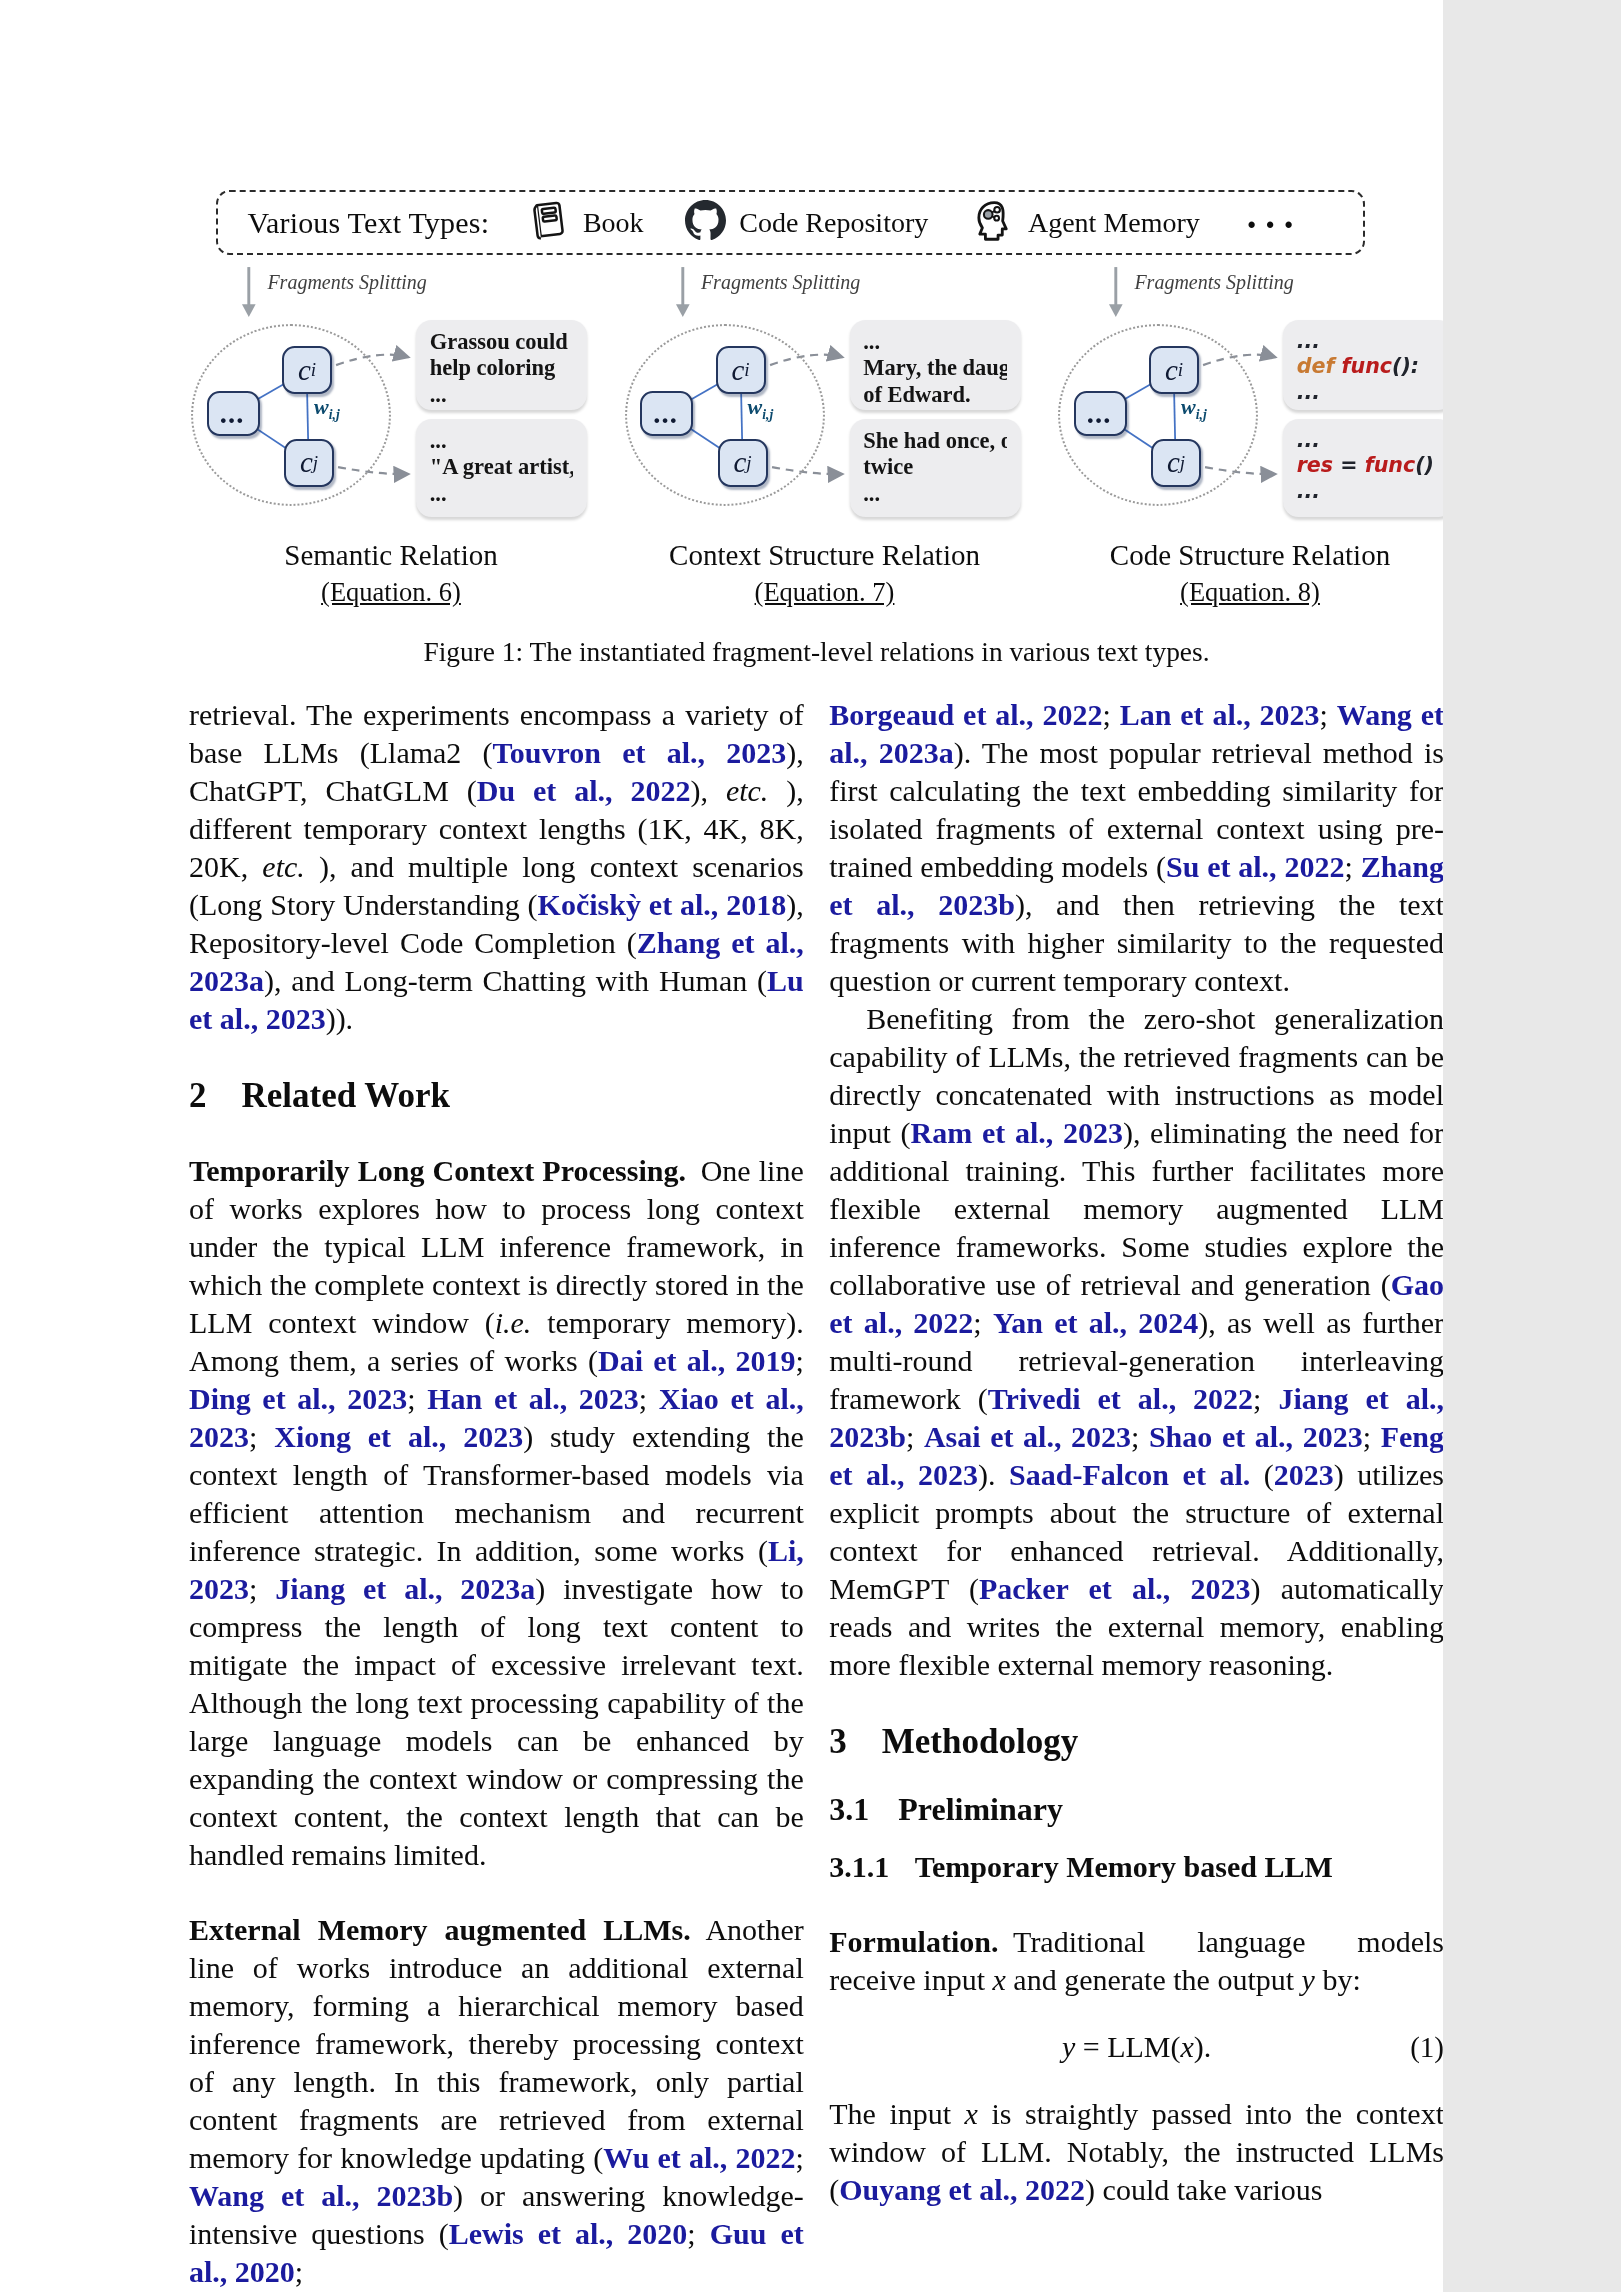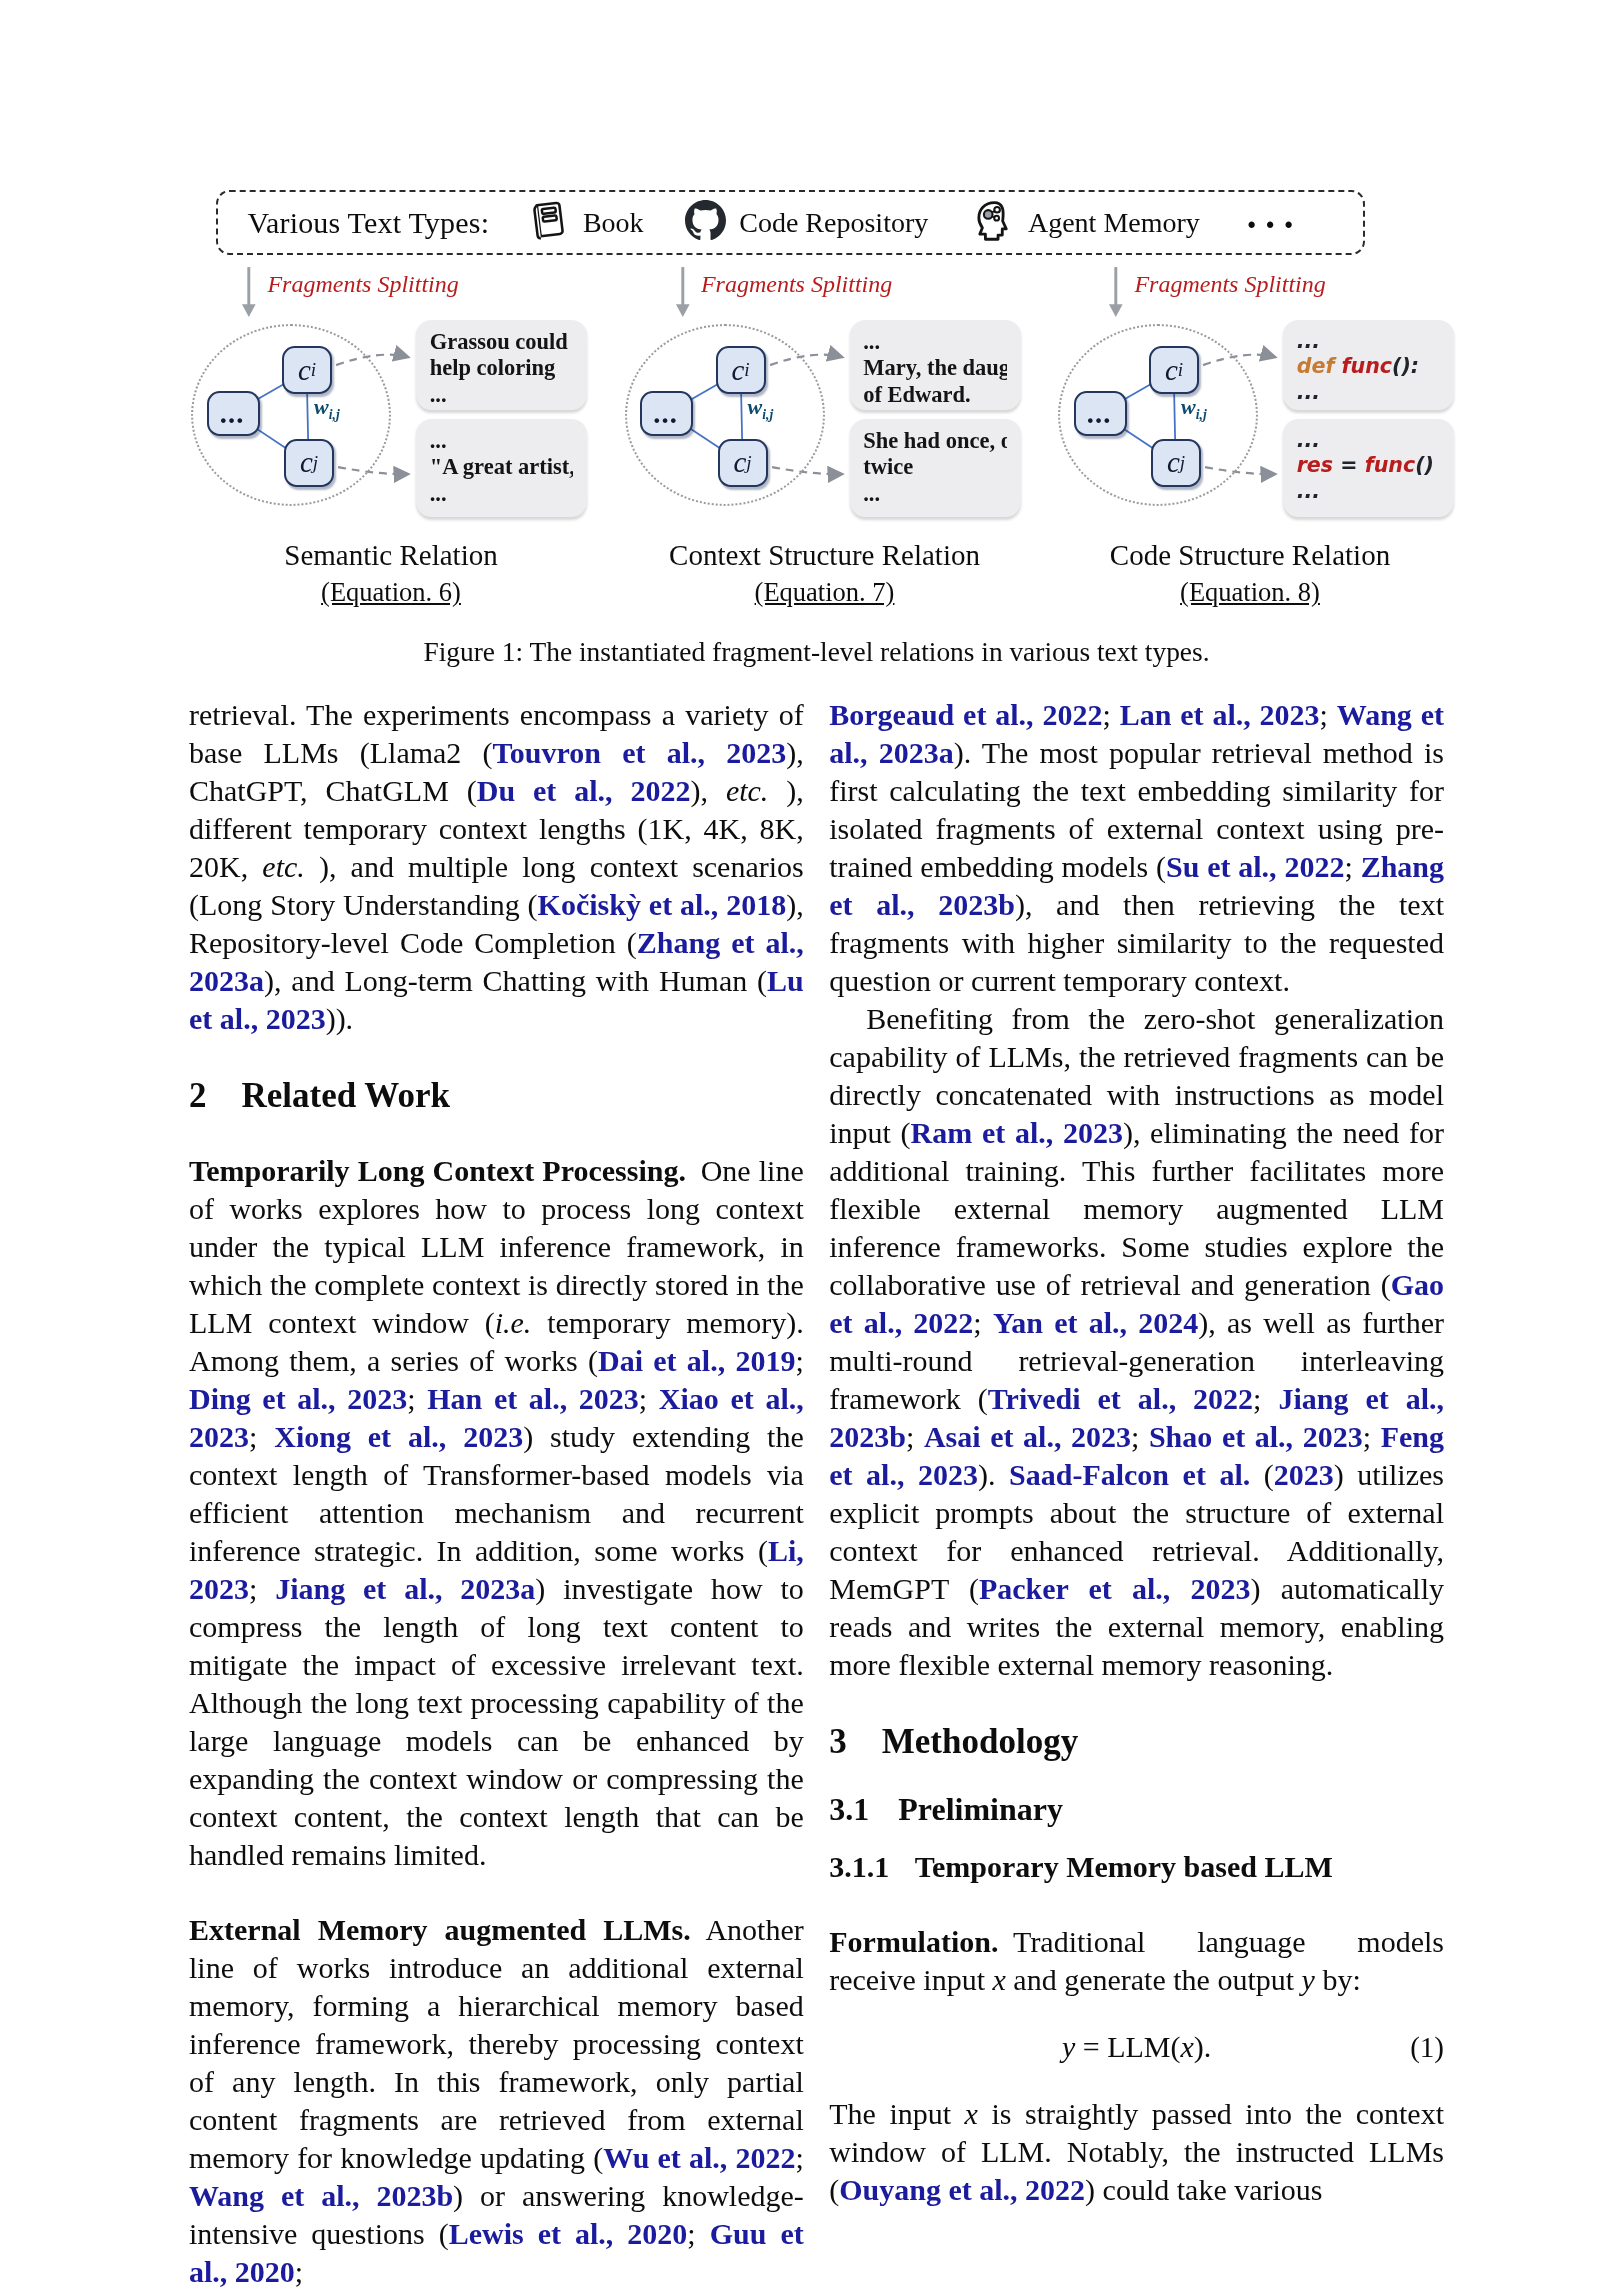--- a/index.html
+++ b/index.html
@@ -1,34 +1,34 @@
 <!DOCTYPE html>
 <html><head>
 <meta charset="utf-8">
 <style>
   html,body{margin:0;padding:0;background:#e8e8e8;}
-  .page{position:relative;width:1621px;height:2293px;background:#ffffff;overflow:hidden;
+  .page{position:relative;width:1443px;height:2293px;background:#ffffff;overflow:hidden;
         font-family:"Liberation Serif",serif;color:#0d0d0d;}
 
   
   .figure{position:absolute;left:189px;top:190px;width:1255px;}
   .fig-header{box-sizing:border-box;margin-left:27.4px;width:1149px;height:65px;
               border:2.9px dashed #2b2b2b;border-radius:13.7px;display:flex;align-items:center;
               padding:0 29px;gap:41px;background:#fff;}
   .fh-title{font-size:30px;letter-spacing:0.2px;white-space:nowrap;}
   .fh-item{display:flex;align-items:center;gap:13.7px;white-space:nowrap;}
   .fh-label{font-size:28px;}
   .fh-dots{font-weight:bold;font-size:39px;letter-spacing:8.8px;line-height:19.6px;margin-left:5.9px;transform:translateY(-7.8px);}
   .icon{display:inline-block;flex:0 0 auto;}
 
   .fig-cols{display:flex;justify-content:space-between;margin-top:9.8px;}
   .fig-col{width:404px;}
   .fig-col:last-child{width:388px;}
   .split-row{display:flex;align-items:flex-start;gap:9.8px;margin-left:51px;height:55px;}
-  .split-label{font-style:italic;font-size:24px;color:#b91c1c;padding-top:5.9px;}
+  .split-label{font-style:italic;font-size:20px;color:#404040;padding-top:5.9px;}
 
   .cluster{position:relative;width:404px;height:204px;}
   .ellipse{position:absolute;left:2px;top:3.9px;width:196px;height:178px;border:2px dotted #9a9a9a;
            border-radius:50%;}
   .wires{position:absolute;left:0;top:0;}
   .node{position:absolute;box-sizing:border-box;background:#dbe5f3;border:2.9px solid #24365e;
         border-radius:12.7px;display:flex;align-items:center;justify-content:center;
         box-shadow:2px 2.9px 2px rgba(30,50,90,.35);font-size:29px;color:#101a33;}
   .node-more{left:17.6px;top:71px;width:53px;height:45px;font-weight:bold;font-style:italic;letter-spacing:1px;}
   .node-ci{left:93px;top:26.5px;width:50px;height:48px;}

